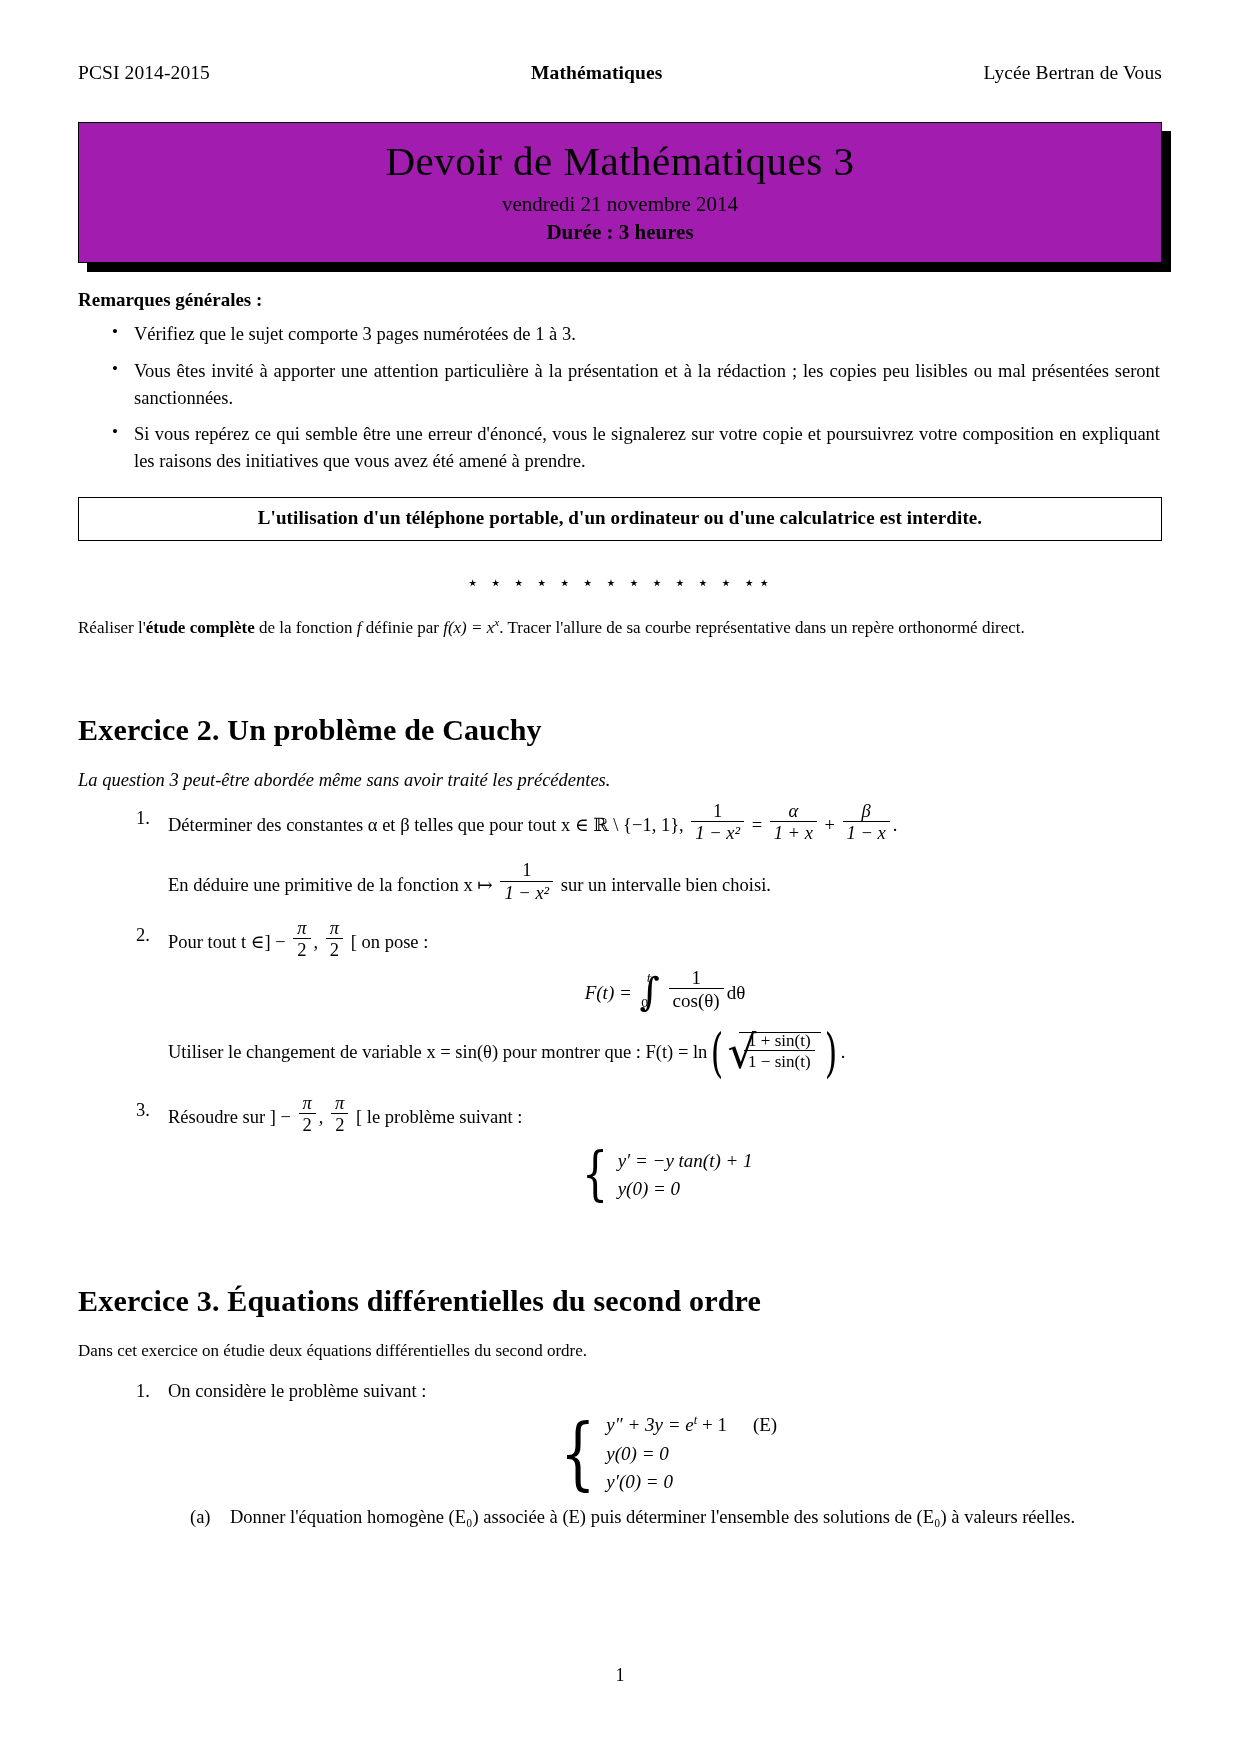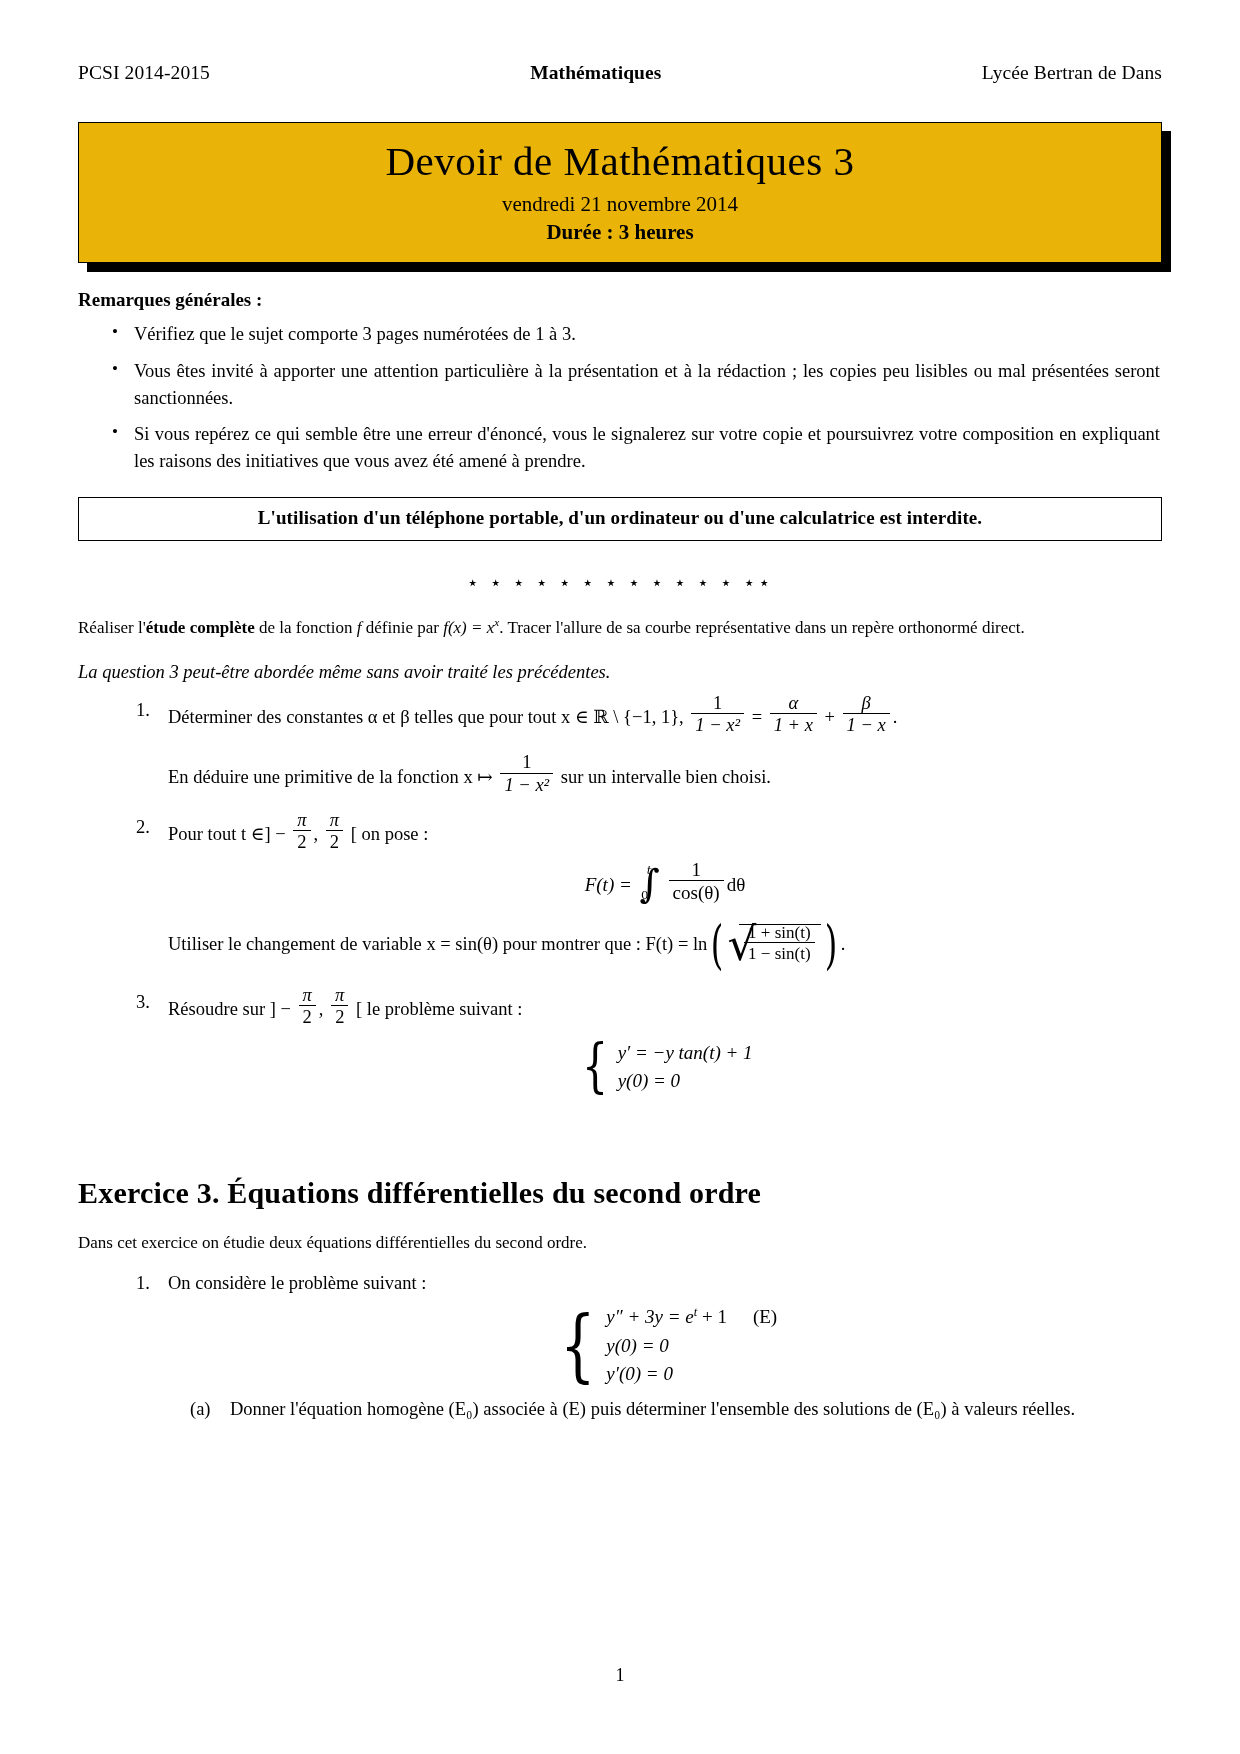--- a/index.html
+++ b/index.html
@@ -47,21 +47,21 @@
     top: 9px;
     right: -9px;
     bottom: -9px;
     background: #000000;
     z-index: 0;
   }
   .titlebox {
     position: relative;
     z-index: 1;
     border: 1.6px solid #000000;
-    background: #eab308;
+    background: #a21caf;
     padding: 14px 10px 16px 10px;
     text-align: center;
   }
   .titlebox .t-main {
     font-size: 41px;
     letter-spacing: 0.5px;
     line-height: 1.18;
     margin-bottom: 6px;
   }
   .titlebox .t-date {
@@ -296,21 +296,21 @@
 </style>
 </head>
 <body>
 
 <div class="page">
 
   
   <div class="runhead">
     <span class="rh-left">PCSI 2014-2015</span>
     <span class="rh-mid">Mathématiques</span>
-    <span class="rh-right">Lycée Bertran de Dans</span>
+    <span class="rh-right">Lycée Bertran de Vous</span>
   </div>
 
   
   <div class="titlebox-wrap">
     <div class="titlebox-shadow"></div>
     <div class="titlebox">
       <div class="t-main">Devoir de Mathématiques 3</div>
       <div class="t-date">vendredi 21 novembre 2014</div>
       <div class="t-duree">Durée : 3 heures</div>
     </div>
@@ -327,20 +327,21 @@
   
   <div class="interdit">L'utilisation d'un téléphone portable, d'un ordinateur ou d'une calculatrice est interdite.</div>
 
   
   <div class="stars">⋆ ⋆ ⋆ ⋆ ⋆ ⋆ ⋆ ⋆ ⋆ ⋆ ⋆ ⋆ ⋆⋆</div>
 
   
   <p class="body"><span>Réaliser l'</span><b class="strong">étude complète</b><span> de la fonction </span><span class="m">f</span><span> définie par </span><span class="m">f(x) = x</span><span class="sup">x</span><span>. Tracer l'allure de sa courbe représentative dans un repère orthonormé direct.</span></p>
 
   
+  <h2 class="exo exo2">Exercice 2. Un problème de Cauchy</h2>
   <p class="italic">La question 3 peut-être abordée même sans avoir traité les précédentes.</p>
 
   <ol class="qlist">
 
     <li>
       <span class="qnum">1.</span>
       <span>Déterminer des constantes α et β telles que pour tout x ∈ ℝ \ {−1, 1},</span>
       <span class="frac">
         <span class="num">1</span>
         <span class="den m">1 − x²</span>

